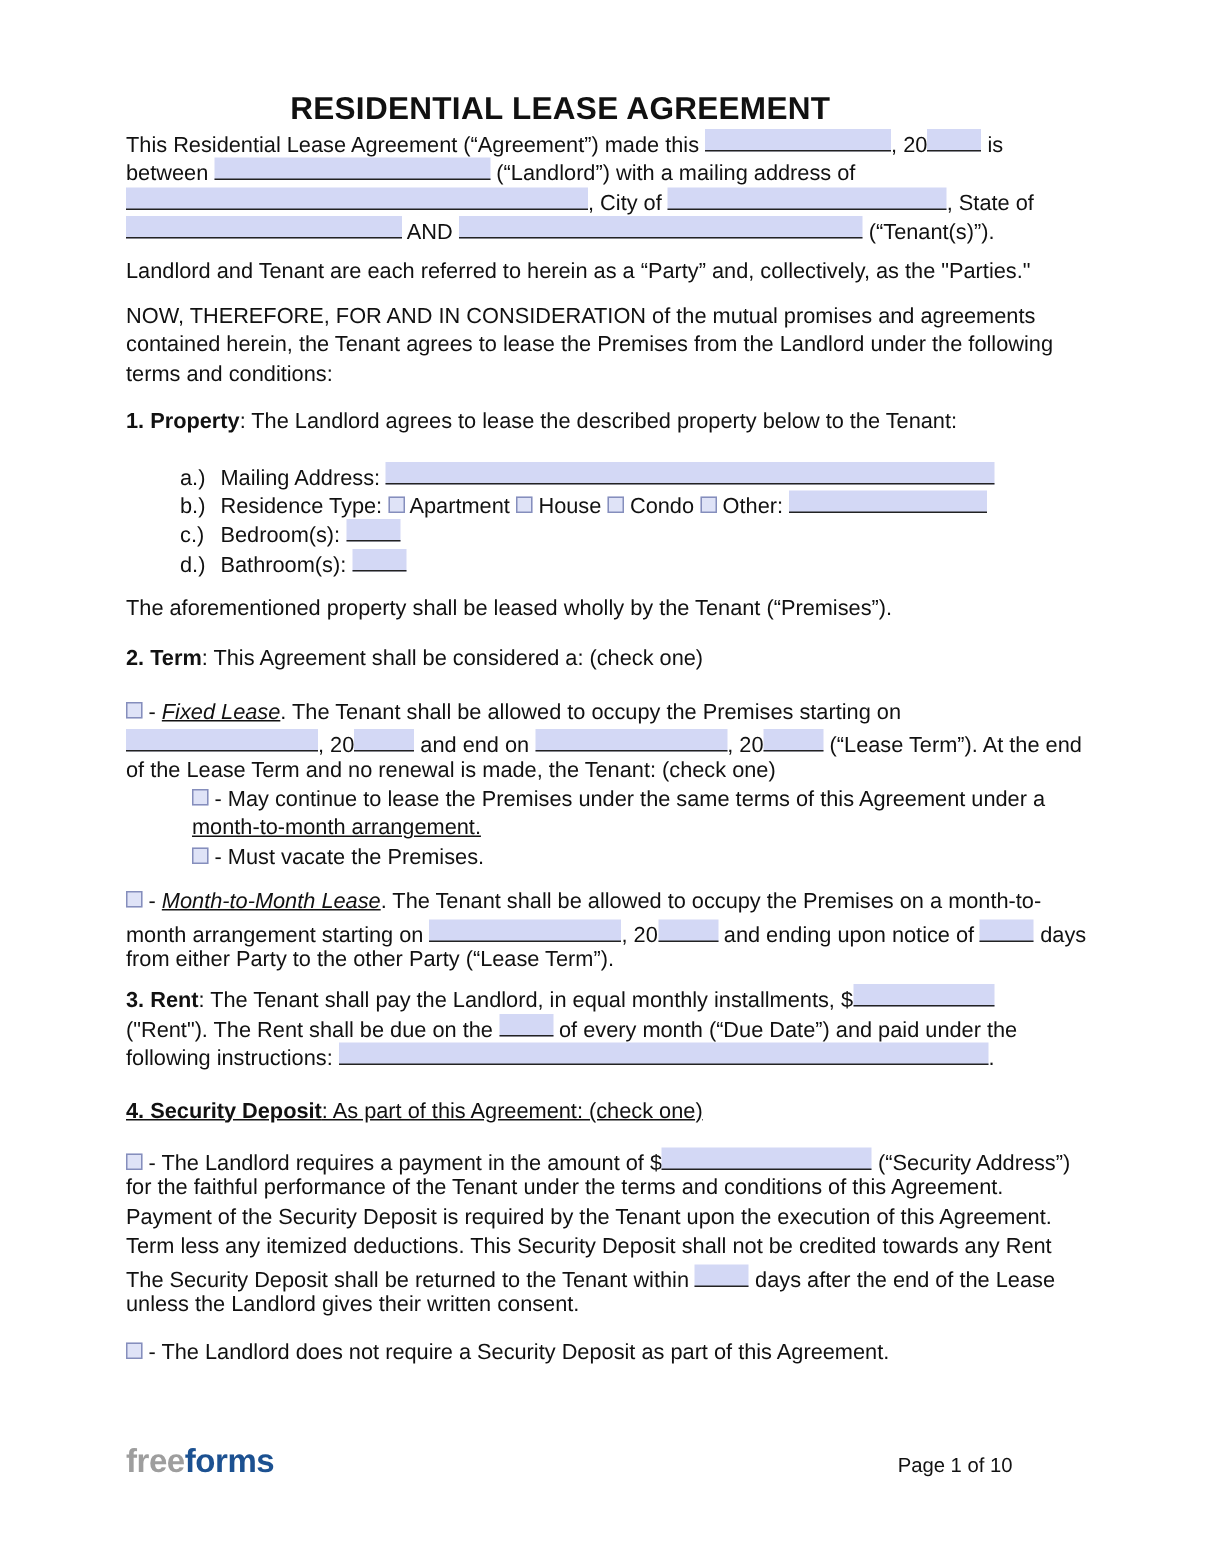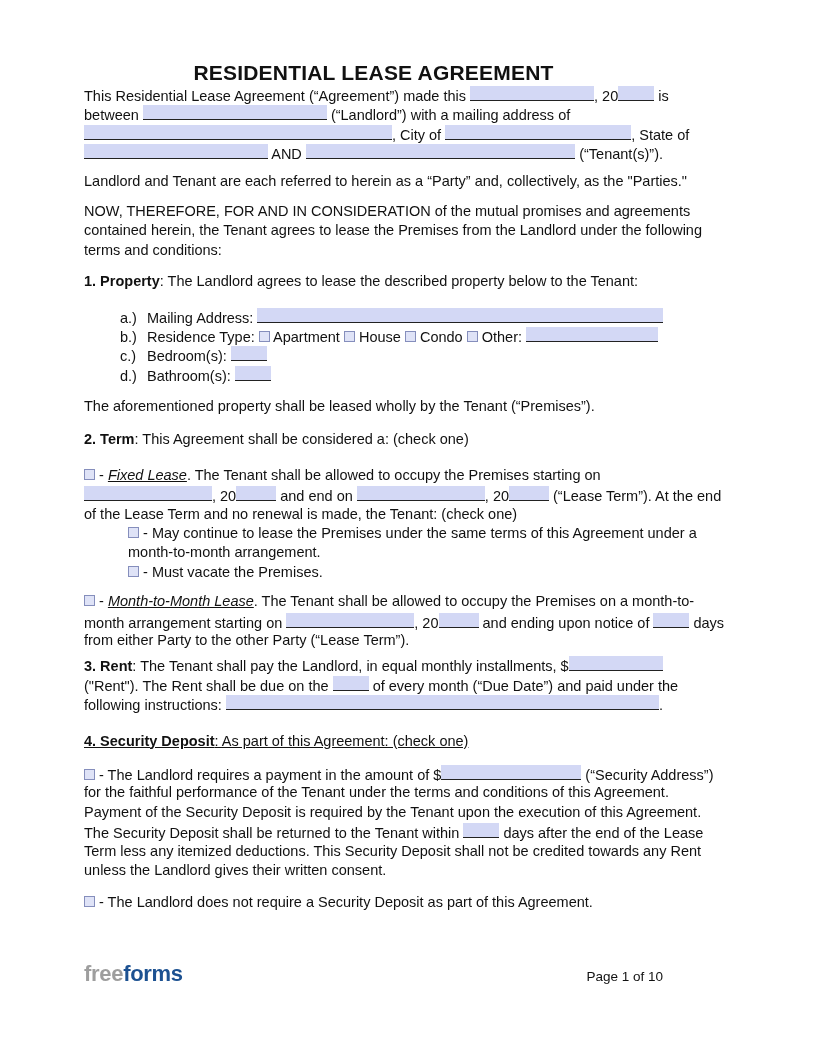--- a/index.html
+++ b/index.html
@@ -63,21 +63,21 @@
     position:absolute;
     left:84px;top:961px;
     font-size:22px;
     font-weight:bold;
     letter-spacing:-0.3px;
   }
   .footer-brand .free{color:var(--brand-gray);}
   .footer-brand .forms{color:var(--brand-blue);}
   .footer-page{
     position:absolute;
-    right:84px;top:969px;
+    right:72px;top:969px;
     font-size:13.5px;
   }
 </style>
 </head>
 <body>
 
 <div class="page">
   <div class="content">
     <h1 class="doc-title">RESIDENTIAL LEASE AGREEMENT</h1>
     <div id="doc">
@@ -108,42 +108,42 @@
           <div class="line"><span class="seg-t">The aforementioned property shall be leased wholly by the Tenant (“Premises”).</span></div>
         </div>
         <div class="block" style="margin-top: 14px;">
           <div class="line"><span class="seg-b">2. Term</span><span class="seg-t">: This Agreement shall be considered a: (check one)</span></div>
         </div>
         <div class="block" style="margin-top: 16px;">
           <div class="line"><span class="cb"></span><span class="seg-t"> - </span><span class="seg-iu">Fixed Lease</span><span class="seg-t">. The Tenant shall be allowed to occupy the Premises starting on</span></div>
           <div class="line"><span class="blank" style="width: 128px;"></span><span class="seg-t">, 20</span><span class="blank" style="width: 40px;"></span><span class="seg-t"> and end on </span><span class="blank" style="width: 128px;"></span><span class="seg-t">, 20</span><span class="blank" style="width: 40px;"></span><span class="seg-t"> (“Lease Term”). At the end</span></div>
           <div class="line"><span class="seg-t">of the Lease Term and no renewal is made, the Tenant: (check one)</span></div>
           <div class="line" style="padding-left: 44px;"><span class="cb"></span><span class="seg-t"> - May continue to lease the Premises under the same terms of this Agreement under a</span></div>
-          <div class="line" style="padding-left: 44px;"><span class="seg-t">month-to-month arrangement.</span></div>
+          <div class="line" style="padding-left: 44px; text-decoration: underline;"><span class="seg-t">month-to-month arrangement.</span></div>
           <div class="line" style="padding-left: 44px;"><span class="cb"></span><span class="seg-t"> - Must vacate the Premises.</span></div>
         </div>
         <div class="block" style="margin-top: 10px;">
           <div class="line"><span class="cb"></span><span class="seg-t"> - </span><span class="seg-iu">Month-to-Month Lease</span><span class="seg-t">. The Tenant shall be allowed to occupy the Premises on a month-to-</span></div>
           <div class="line"><span class="seg-t">month arrangement starting on </span><span class="blank" style="width: 128px;"></span><span class="seg-t">, 20</span><span class="blank" style="width: 40px;"></span><span class="seg-t"> and ending upon notice of </span><span class="blank" style="width: 36px;"></span><span class="seg-t"> days</span></div>
           <div class="line"><span class="seg-t">from either Party to the other Party (“Lease Term”).</span></div>
         </div>
         <div class="block" style="margin-top: 5px;">
           <div class="line"><span class="seg-b">3. Rent</span><span class="seg-t">: The Tenant shall pay the Landlord, in equal monthly installments, $</span><span class="blank fill"></span></div>
           <div class="line"><span class="seg-t">("Rent"). The Rent shall be due on the </span><span class="blank" style="width: 36px;"></span><span class="seg-t"> of every month (“Due Date”) and paid under the</span></div>
           <div class="line"><span class="seg-t">following instructions: </span><span class="blank fill"></span><span class="seg-t">.</span></div>
         </div>
         <div class="block" style="margin-top: 18px; text-decoration: underline;">
           <div class="line"><span class="seg-b">4. Security Deposit</span><span class="seg-t">: As part of this Agreement: (check one)</span></div>
         </div>
         <div class="block" style="margin-top: 13px;">
           <div class="line"><span class="cb"></span><span class="seg-t"> - The Landlord requires a payment in the amount of $</span><span class="blank" style="width: 140px;"></span><span class="seg-t"> (“Security Address”)</span></div>
           <div class="line"><span class="seg-t">for the faithful performance of the Tenant under the terms and conditions of this Agreement.</span></div>
           <div class="line"><span class="seg-t">Payment of the Security Deposit is required by the Tenant upon the execution of this Agreement.</span></div>
+          <div class="line"><span class="seg-t">Term less any itemized deductions. This Security Deposit shall not be credited towards any Rent</span></div>
           <div class="line"><span class="seg-t">The Security Deposit shall be returned to the Tenant within </span><span class="blank" style="width: 36px;"></span><span class="seg-t"> days after the end of the Lease</span></div>
-          <div class="line"><span class="seg-t">Term less any itemized deductions. This Security Deposit shall not be credited towards any Rent</span></div>
           <div class="line"><span class="seg-t">unless the Landlord gives their written consent.</span></div>
         </div>
         <div class="block" style="margin-top: 13px;">
           <div class="line"><span class="cb"></span><span class="seg-t"> - The Landlord does not require a Security Deposit as part of this Agreement.</span></div>
         </div>
       </div>
   </div>
 
   <div class="footer-brand"><span class="free">free</span><span class="forms">forms</span></div>
   <div class="footer-page">Page 1 of 10</div>

